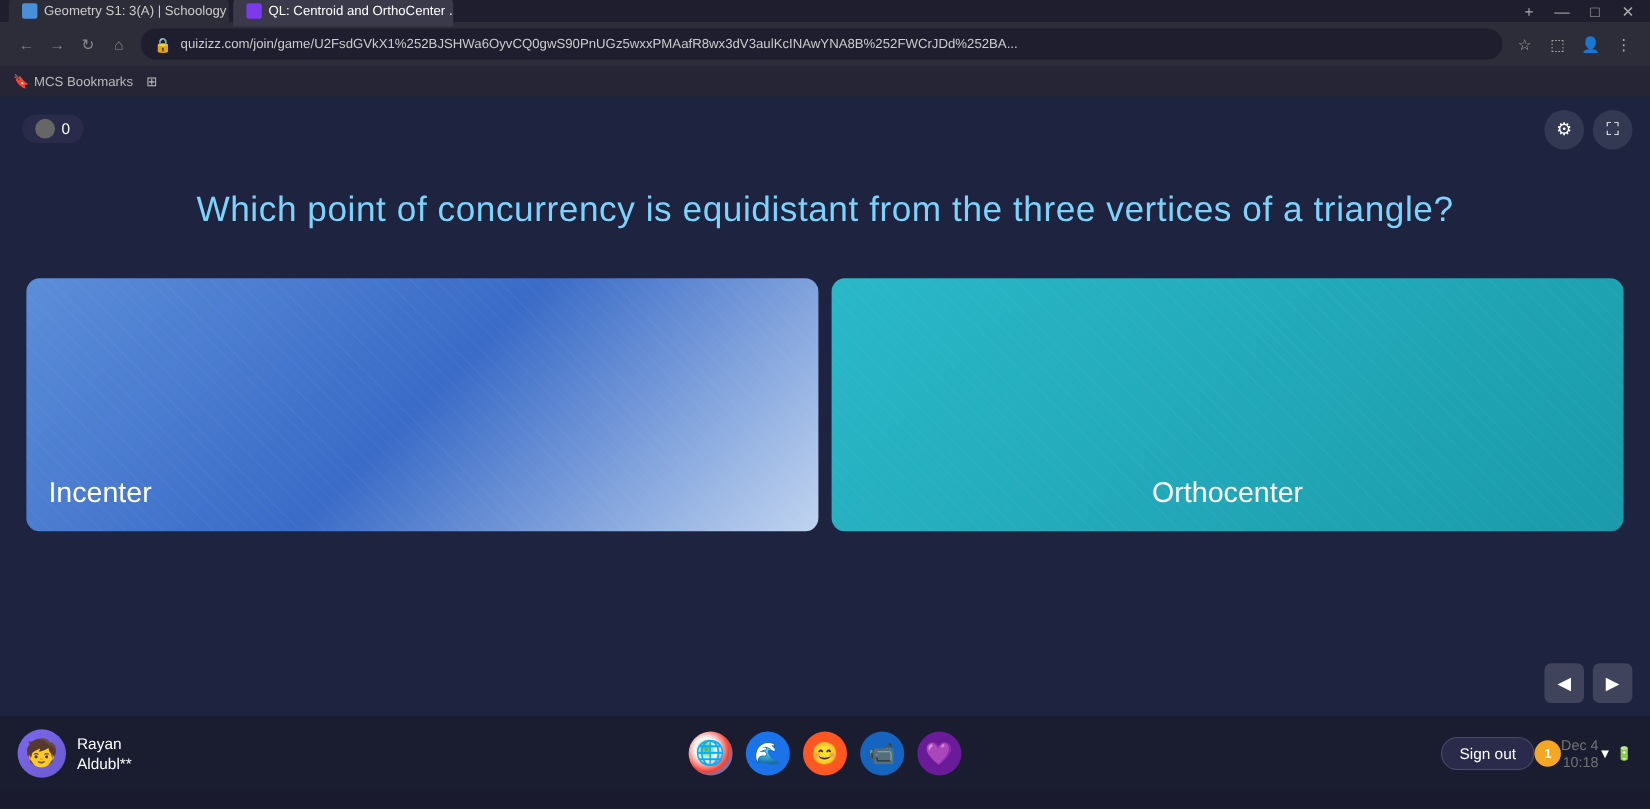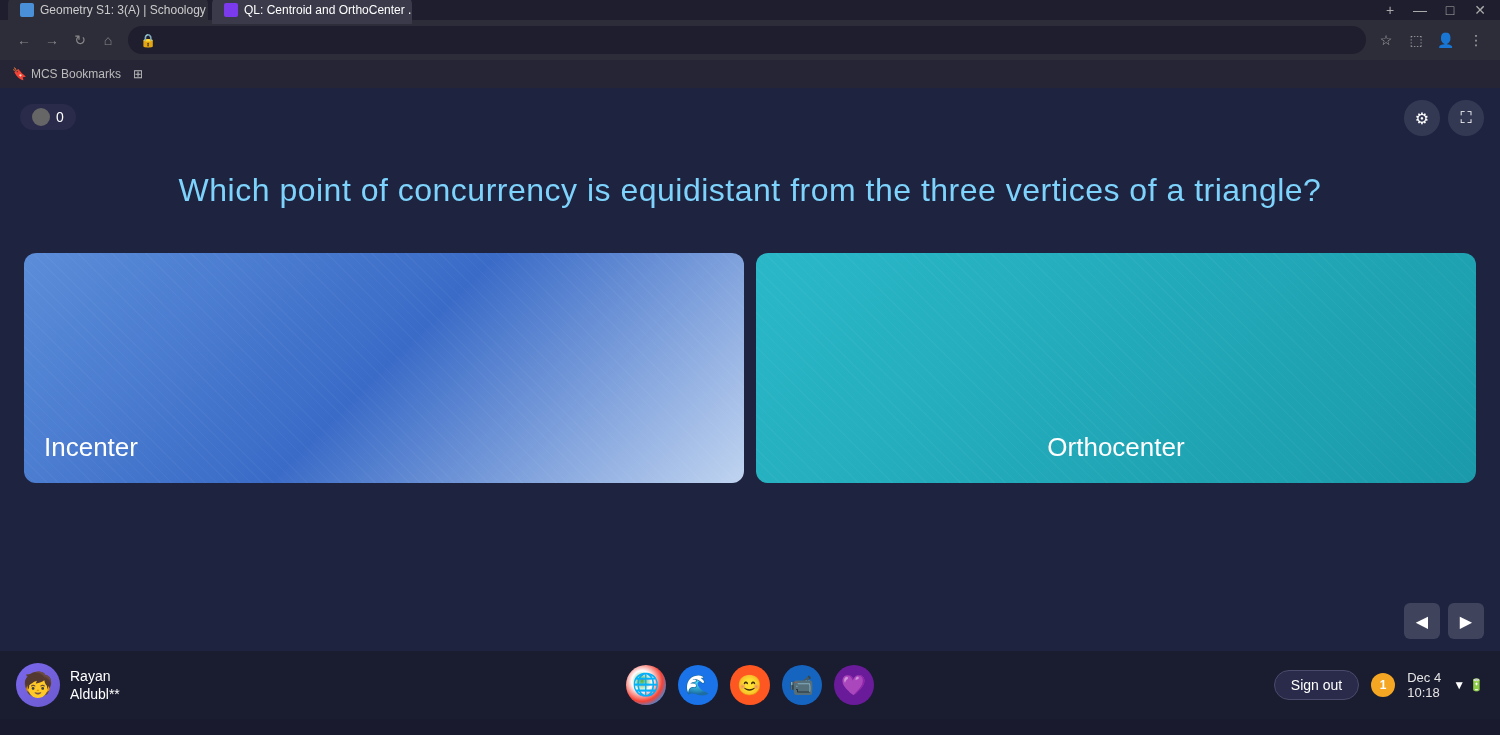--- a/index.html
+++ b/index.html
@@ -311,21 +311,20 @@
 
     .taskbar-icon.chrome {
       background: radial-gradient(circle at 40% 40%, #4CAF50 0%, #fff 30%, #F44336 60%, #2196F3 80%);
     }
 
     .taskbar-right {
       position: absolute;
       right: 16px;
       display: flex;
       align-items: center;
-      gap: 12px;
     }
 
     .sign-out-btn {
       background: #2a2a4a;
       border: 1px solid #4a4a6a;
       color: #fff;
       padding: 6px 16px;
       border-radius: 20px;
       font-size: 14px;
       cursor: pointer;
@@ -338,23 +337,23 @@
       border-radius: 50%;
       display: flex;
       align-items: center;
       justify-content: center;
       font-size: 12px;
       color: #fff;
       font-weight: bold;
     }
 
     .datetime {
-      color: #e5e5e5;
+      color: #737373;
       font-size: 13px;
-      text-align: left;
+      text-align: right;
     }
 
     .status-icons {
       display: flex;
       align-items: center;
       gap: 4px;
       color: #fff;
       font-size: 12px;
     }
 
@@ -421,20 +420,21 @@
 
   <div class="address-bar">
     <div class="nav-buttons">
       <button class="nav-btn">←</button>
       <button class="nav-btn">→</button>
       <button class="nav-btn">↻</button>
       <button class="nav-btn">⌂</button>
     </div>
     <div class="url-bar">
       <span style="color:#888;font-size:13px;">🔒</span>
+      <span class="url-text">quizizz.com/join/game/U2FsdGVkX1%252BJSHWa6OyvCQ0gwS90PnUGz5wxxPMAafR8wx3dV3aulKcINAwYNA8B%252FWCrJDd%252BA...</span>
     </div>
     <div class="browser-actions">
       <button class="browser-action-btn">☆</button>
       <button class="browser-action-btn">⬚</button>
       <button class="browser-action-btn">👤</button>
       <button class="browser-action-btn">⋮</button>
     </div>
   </div>
 
   <div class="bookmarks-bar">

